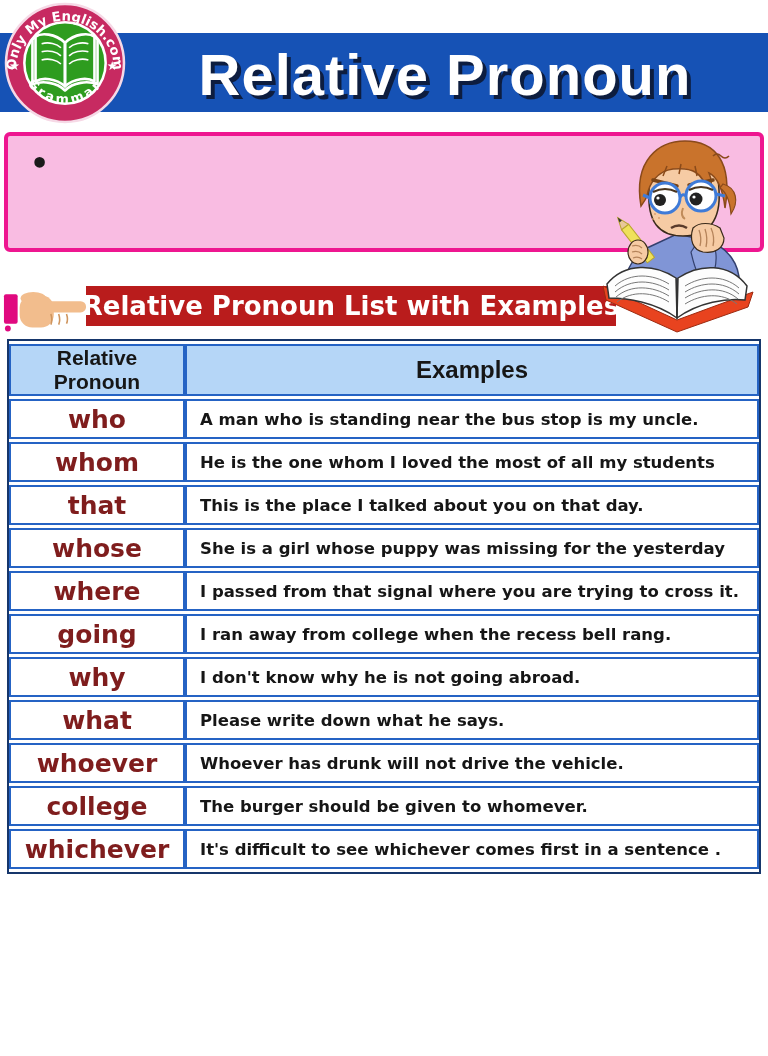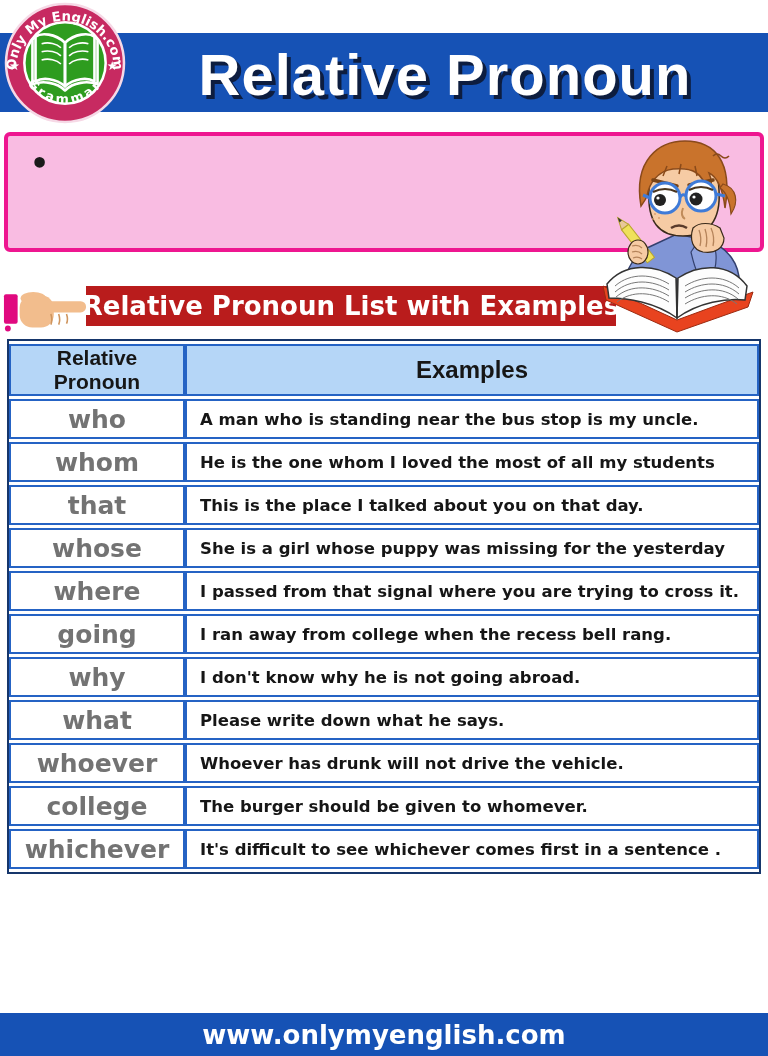--- a/index.html
+++ b/index.html
@@ -59,21 +59,21 @@
   }
   .pron-table th, .pron-table td { border:2.5px solid #2563c4; }
   .pron-table th {
     background:#b5d6f7; height:52px; color:#161616;
     font-family:"Liberation Sans", sans-serif; font-weight:bold;
   }
   .pron-table th.col-pronoun { width:176px; font-size:21px; line-height:1.15; }
   .pron-table th.col-example { font-size:24px; }
   .pron-table td { background:#ffffff; height:40px; }
   .pronoun-cell {
-    text-align:center; font-size:25px; font-weight:bold; color:#737373; width:176px;
+    text-align:center; font-size:25px; font-weight:bold; color:#7f1d1d; width:176px;
   }
   .example-cell {
     font-size:16.5px; font-weight:bold; color:#161616;
     padding-left:13px; white-space:nowrap; overflow:hidden;
   }
 
   
   .footer-band {
     position:absolute; top:1013px; left:0; width:768px; height:43px;
     background:#1652b5; display:flex; align-items:center; justify-content:center;
@@ -241,17 +241,14 @@
             <td class="example-cell">The burger should be given to whomever.</td>
           </tr>
           <tr>
             <td class="pronoun-cell">whichever</td>
             <td class="example-cell">It's difficult to see whichever comes first in a sentence .</td>
           </tr>
         </tbody>
     </table>
   </div>
 
-  <div class="footer-band">
-    <span>www.onlymyenglish.com</span>
-  </div>
 
 </div>
 
 </body></html>

